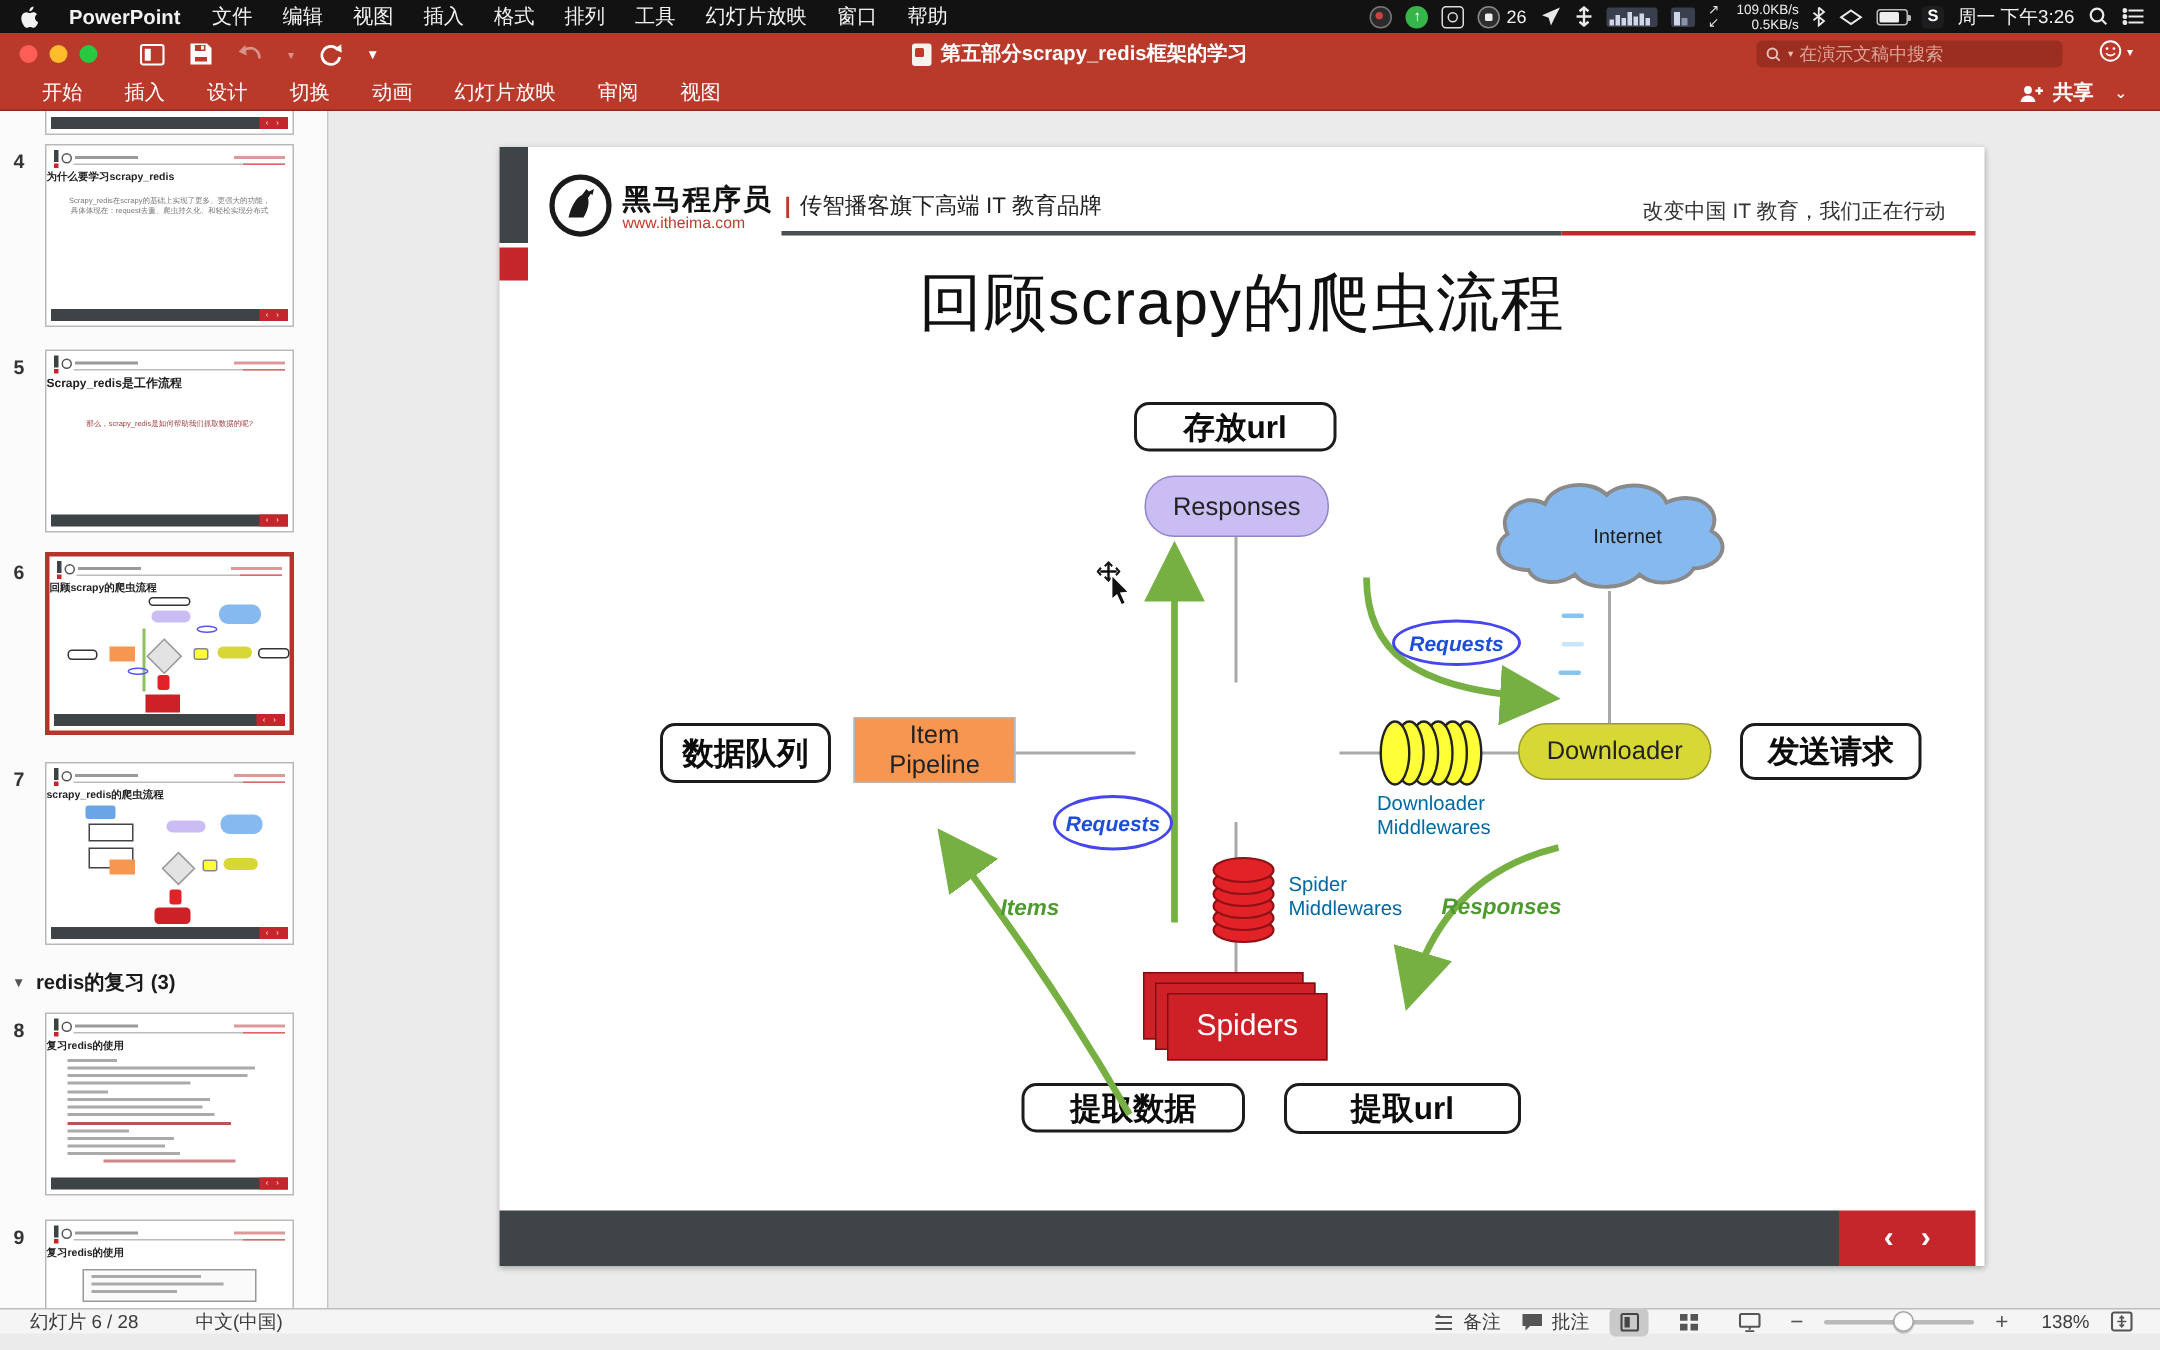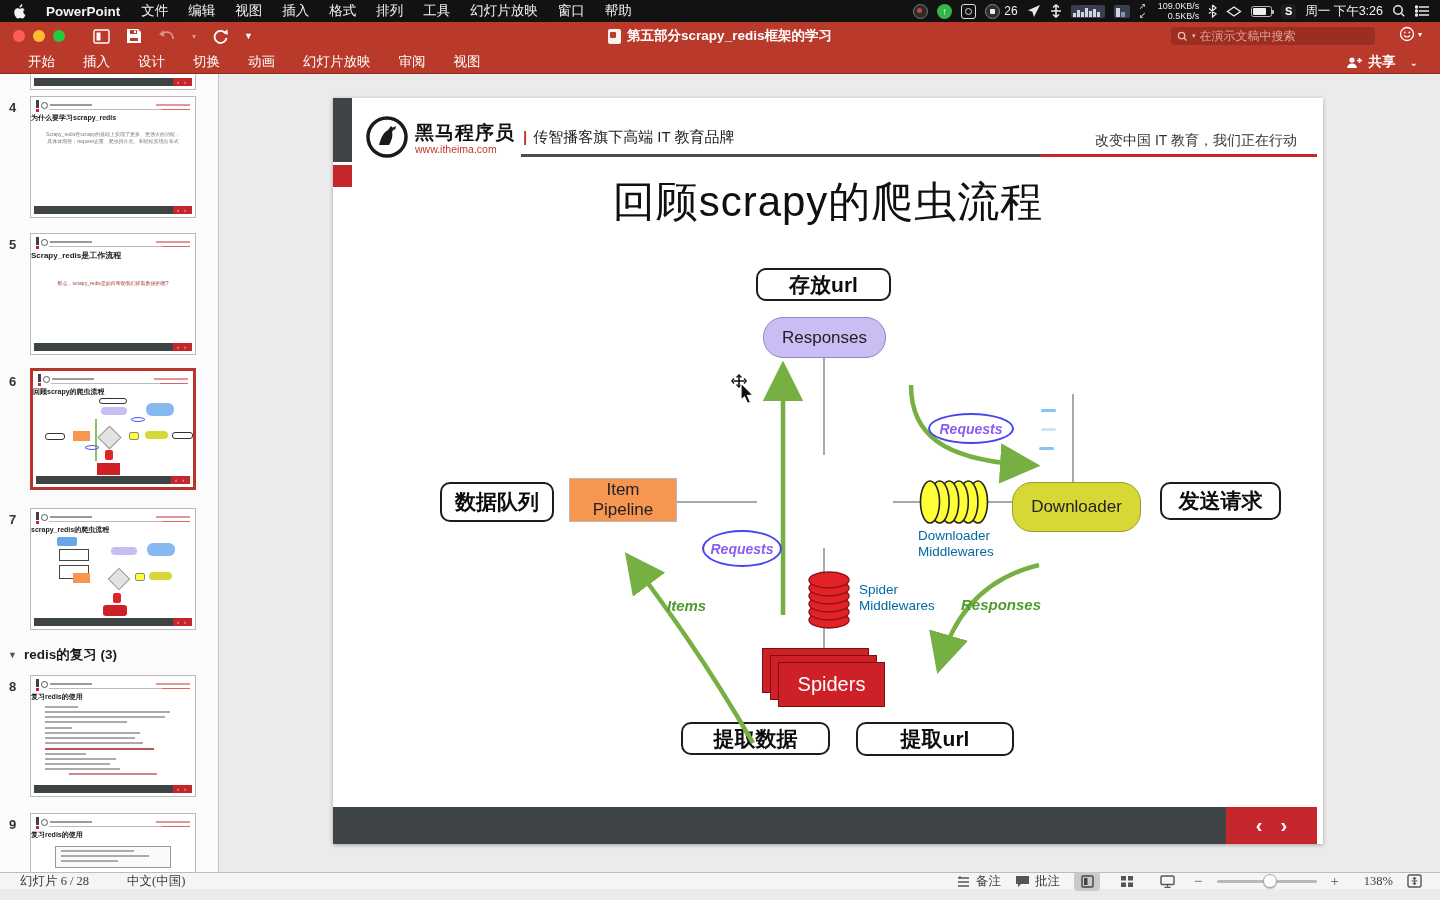--- a/index.html
+++ b/index.html
@@ -101,32 +101,32 @@
   .conn { position:absolute; background:#a9a9a9; }
   .wbox { position:absolute; background:#fff; border:2px solid #1c1c1c; border-radius:10px;
           display:flex; align-items:center; justify-content:center; font-size:21px; font-weight:600; color:#0c0c0c;}
   .pill { position:absolute; border-radius:20px; display:flex; align-items:center; justify-content:center; font-size:17px; color:#222;}
   .sched { background:#c9bdf3; border:1.5px solid #9186c9; }
   .dload { background:#d7d836; border:1.5px solid #9a9b2e; }
   .orange { position:absolute; background:#f79651; border:1.5px solid #b7b7b7; display:flex; align-items:center; justify-content:center;
             text-align:center; font-size:17px; color:#222; line-height:20px;}
   .dlabel { position:absolute; font-size:13.5px; color:#0369a1; line-height:16px; }
   .ell { position:absolute; border:2px solid #4646ef; border-radius:50%; display:flex; align-items:center; justify-content:center;
-         font-size:14px; font-weight:700; font-style:italic; color:#8b5cf6; background:transparent;}
+         font-size:14px; font-weight:700; font-style:italic; color:#1d4ed8; background:transparent;}
   .glabel { position:absolute; font-size:15px; font-weight:700; font-style:italic; color:#4f9a2e; }
   .spider-rect { position:absolute; width:107px; height:45px; background:#ce2027; border:1.5px solid #7d0f13; }
   .spiders-txt { display:flex; align-items:center; justify-content:center; color:#fff; font-size:20px; font-weight:500;}
   .dash { position:absolute; width:15px; height:3px; background:#86c5f3; border-radius:2px; }
   .slide-foot { position:absolute; left:0; bottom:0; width:893px; height:37px; background:#3f4446; }
   .slide-foot-red { position:absolute; left:893px; bottom:0; width:91px; height:37px; background:#c5262c; color:#fff;
                     display:flex; align-items:center; justify-content:center; gap:18px; font-size:20px; font-weight:700;}
 
   
   #statusbar { position:absolute; left:0; top:872px; width:1440px; height:17px; background:#f5f5f5; border-top:1px solid #bdbdbd;
-               z-index:60; display:flex; align-items:center; font-size:12.5px; color:#3c3c3c;font-family:Liberation Serif, serif; }
+               z-index:60; display:flex; align-items:center; font-size:12.5px; color:#3c3c3c; }
   .sb-left { display:flex; gap:38px; padding-left:20px; }
   .sb-right { margin-left:auto; display:flex; align-items:center; gap:14px; padding-right:18px; }
   .sb-btn { display:flex; align-items:center; gap:5px; }
   .view-ic { width:26px; height:19px; border-radius:4px; display:flex; align-items:center; justify-content:center; }
   .view-ic.sel { background:#c9c9c9; }
   .zoom-track { width:100px; height:3px; background:#b9b9b9; border-radius:2px; position:relative; }
   .zoom-knob { position:absolute; left:46px; top:-5.5px; width:14px; height:14px; border-radius:50%; background:#fdfdfd;
                border:1px solid #a8a8a8; box-shadow:0 1px 1px rgba(0,0,0,.25);}
   .zmark { font-size:15px; color:#555; }
 
@@ -488,40 +488,46 @@
 
     <div class="conn" style="left:490px;top:260px;width:2px;height:97px;"></div>
     <div class="conn" style="left:739px;top:296px;width:2px;height:90px;"></div>
     <div class="conn" style="left:344px;top:403px;width:80px;height:2px;"></div>
     <div class="conn" style="left:560px;top:403px;width:122px;height:2px;"></div>
     <div class="conn" style="left:490px;top:450px;width:2px;height:102px;"></div>
 
     <div class="wbox" style="left:423px;top:170px;width:135px;height:33px;">存放url</div>
     <div class="pill sched" style="left:430px;top:219px;width:123px;height:41px;">Responses</div>
 
+    <div class="abs" style="left:656px;top:220px;">
+      <svg width="166" height="80" viewBox="0 0 166 80">
+        <path d="M30 62 C 10 62 4 46 16 38 C 8 22 28 10 41 18 C 46 4 72 1 82 12 C 92 2 117 4 122 17 C 142 8 160 21 152 36 C 166 44 159 60 140 61 C 135 71 114 74 104 65 C 94 76 68 76 61 65 C 50 73 34 71 30 62 Z" fill="#87b9f1" stroke="#8a8a8a" stroke-width="2.6"></path>
+        <text x="96" y="44" font-size="13.5" fill="#1c1c1c" text-anchor="middle" font-family="Liberation Sans,sans-serif">Internet</text>
+      </svg>
+    </div>
 
 
     <div class="orange" style="left:236px;top:380px;width:108px;height:44px;">
         <span style="width:70px;">Item Pipeline</span>
       </div>
     <div class="wbox" style="left:107px;top:384px;width:114px;height:40px;">数据队列</div>
 
     <div class="abs" style="left:586px;top:381px;">
       <svg width="70" height="46" viewBox="0 0 70 46">
         <ellipse cx="59" cy="23" rx="9.5" ry="21" fill="#ffff38" stroke="#222" stroke-width="1.6"></ellipse>
         <ellipse cx="49.4" cy="23" rx="9.5" ry="21" fill="#ffff38" stroke="#222" stroke-width="1.6"></ellipse>
         <ellipse cx="39.8" cy="23" rx="9.5" ry="21" fill="#ffff38" stroke="#222" stroke-width="1.6"></ellipse>
         <ellipse cx="30.2" cy="23" rx="9.5" ry="21" fill="#ffff38" stroke="#222" stroke-width="1.6"></ellipse>
         <ellipse cx="20.6" cy="23" rx="9.5" ry="21" fill="#ffff38" stroke="#222" stroke-width="1.6"></ellipse>
         <ellipse cx="11" cy="23" rx="9.5" ry="21" fill="#ffff38" stroke="#222" stroke-width="1.6"></ellipse>
       </svg>
     </div>
     <div class="dlabel" style="left:585px;top:430px;width:92px;">Downloader Middlewares</div>
 
-    <div class="pill dload" style="left:679px;top:384px;width:129px;height:50px;">Downloader</div>
+    <div class="pill dload" style="left:679px;top:384px;width:129px;height:38px;">Downloader</div>
     <div class="wbox" style="left:827px;top:384px;width:121px;height:38px;">发送请求</div>
 
     <div class="abs" style="left:474px;top:473px;">
       <svg width="44" height="58" viewBox="0 0 44 58">
         <ellipse cx="22" cy="49" rx="20" ry="8" fill="#e32227" stroke="#8d1216" stroke-width="1.4"></ellipse>
         <ellipse cx="22" cy="41" rx="20" ry="8" fill="#e32227" stroke="#8d1216" stroke-width="1.4"></ellipse>
         <ellipse cx="22" cy="33" rx="20" ry="8" fill="#e32227" stroke="#8d1216" stroke-width="1.4"></ellipse>
         <ellipse cx="22" cy="25" rx="20" ry="8" fill="#e32227" stroke="#8d1216" stroke-width="1.4"></ellipse>
         <ellipse cx="22" cy="17" rx="20" ry="8" fill="#e32227" stroke="#8d1216" stroke-width="1.4"></ellipse>
         <ellipse cx="22" cy="9" rx="20" ry="8" fill="#e32227" stroke="#8d1216" stroke-width="1.4"></ellipse>

